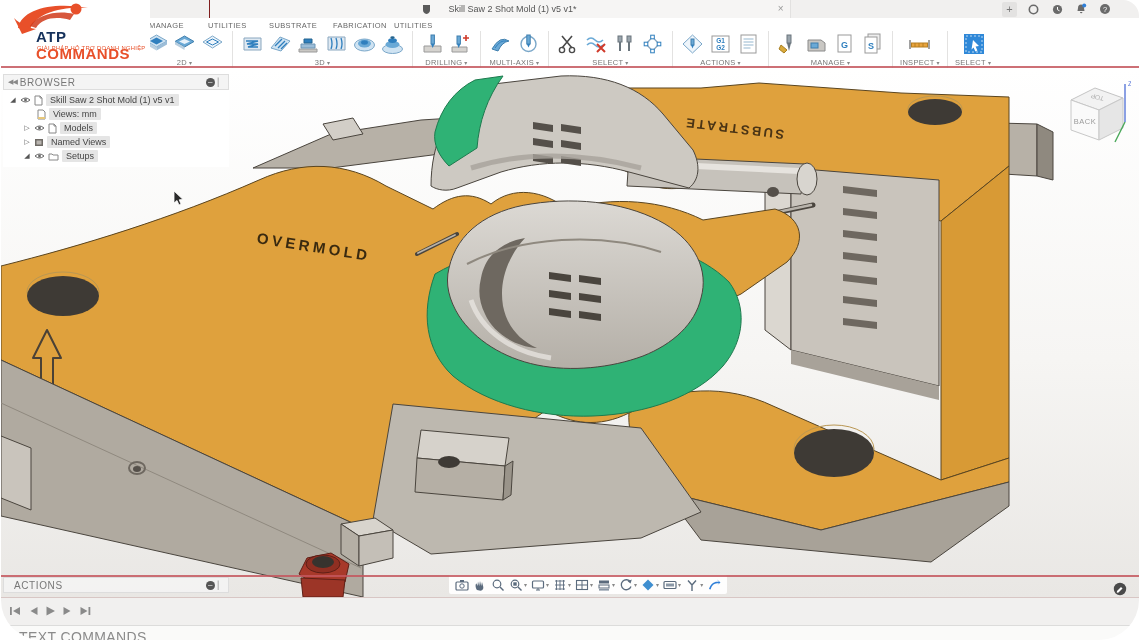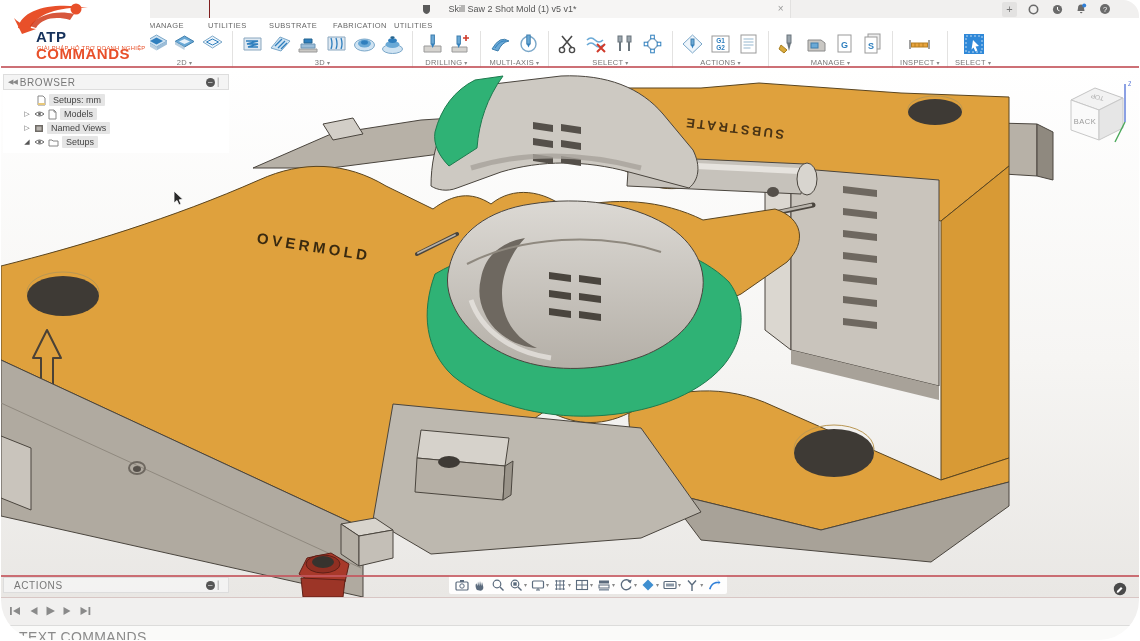--- a/index.html
+++ b/index.html
@@ -447,26 +447,38 @@
     </svg>
 
     <div id="browser">
       <div class="panel-head">
         <span class="chev">◀◀</span>
         <span class="panel-title">BROWSER</span>
         <span class="panel-min">–</span>
         <span class="panel-grip">▏</span>
       </div>
       <div style="padding:3px 0 4px 0;">
+        <div class="brow" style="padding-left:6px">
+          <span class="tri">◢</span>
+          <svg width="11" height="8">
+                <path d="M1 4 Q5.5 0 10 4 Q5.5 8 1 4Z" fill="none" stroke="#666"></path>
+                <circle cx="5.5" cy="4" r="1.4" fill="#666"></circle>
+              </svg>
+          <svg width="9" height="11">
+                <path d="M1 1h5l2 2v7H1z" fill="#fff" stroke="#888"></path>
+                <path d="M6 1v2h2" fill="none" stroke="#888"></path>
+              </svg>
+          <span class="chip">Skill Saw 2 Shot Mold (1) v5 v1</span>
+        </div>
         <div class="brow" style="padding-left:34px">
           <svg width="9" height="11">
                 <path d="M1 1h5l2 2v7H1z" fill="#fff" stroke="#888"></path>
                 <path d="M1 8h7v2H1z" fill="#e8c87a"></path>
               </svg>
-          <span class="chip">Setups: mm</span>
+          <span class="chip">Views: mm</span>
         </div>
         <div class="brow" style="padding-left:20px">
           <span class="tri">▷</span>
           <svg width="11" height="8">
                 <path d="M1 4 Q5.5 0 10 4 Q5.5 8 1 4Z" fill="none" stroke="#666"></path>
                 <circle cx="5.5" cy="4" r="1.4" fill="#666"></circle>
               </svg>
           <svg width="9" height="11">
                 <path d="M1 1h5l2 2v7H1z" fill="#fff" stroke="#888"></path>
                 <path d="M6 1v2h2" fill="none" stroke="#888"></path>

